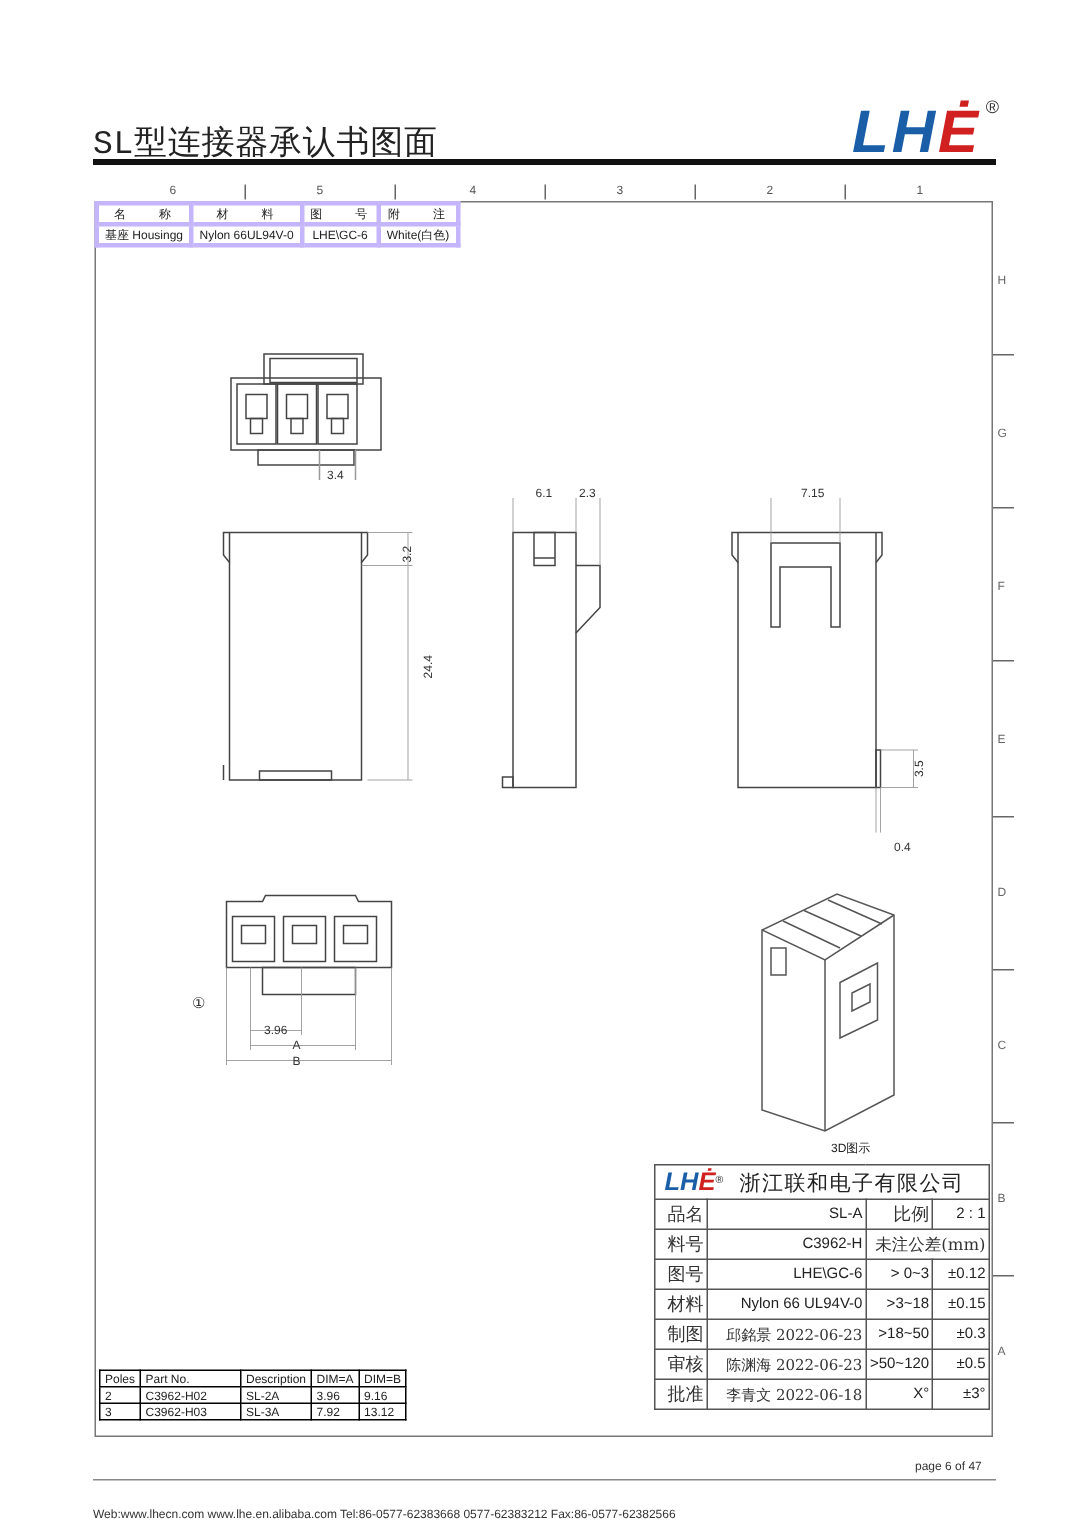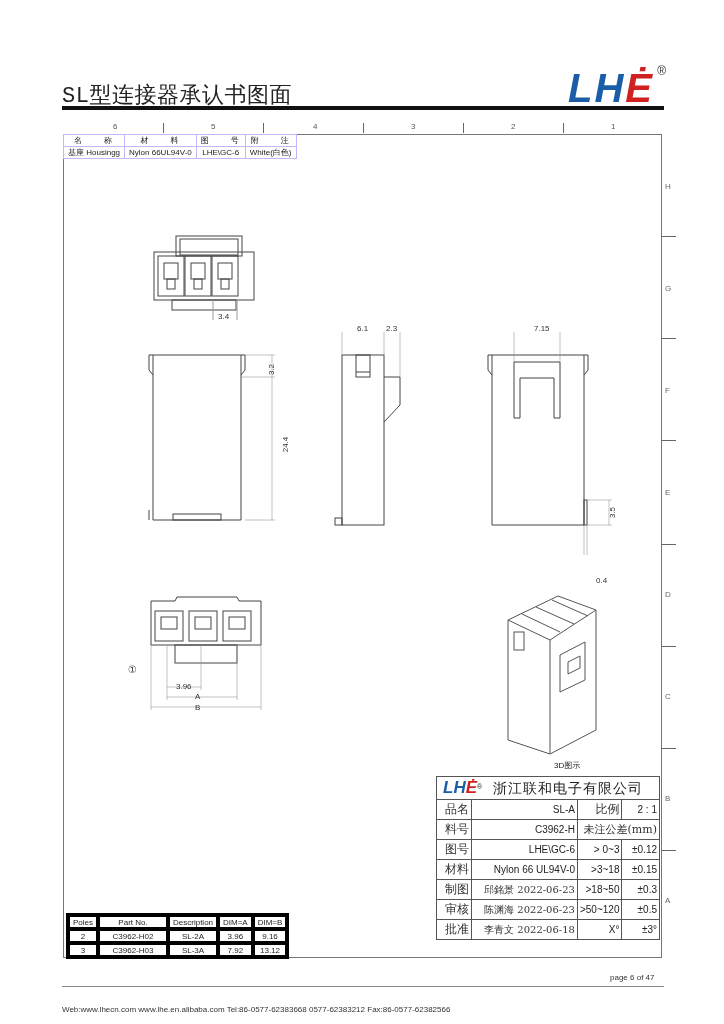--- a/index.html
+++ b/index.html
@@ -15,25 +15,25 @@
   .frame { left:63px; top:134px; width:599px; height:824px; border:1px solid #777; box-sizing:border-box; }
   .ruler-top { left:63px; top:121px; width:599px; height:13px; font-size:8px; color:#555; }
   .ruler-top span { position:absolute; top:1px; }
   .ruler-top .tick { position:absolute; top:2px; width:1px; height:10px; background:#666; }
   .ruler-right { left:662px; top:134px; width:16px; height:824px; font-size:8px; color:#666; }
   .ruler-right span { position:absolute; left:3px; }
   .ruler-right .tick { position:absolute; left:0; width:14px; height:1px; background:#666; }
 
   table { border-collapse:collapse; }
   .parts-table { left:63px; top:134px; font-size:8px; }
-  .parts-table td { border:1px solid #c4b5fd; padding:0 4px; height:11px; text-align:center; white-space:nowrap; }
+  .parts-table td { border:3px solid #c4b5fd; padding:0 4px; height:11px; text-align:center; white-space:nowrap; }
   .parts-table .h td { letter-spacing:2px; font-family:"DejaVu Sans", sans-serif; }
 
   .variants { left:66px; top:913px; font-size:8px; }
-  .variants td { border:4px solid #000000; padding:0 3px; height:10px; text-align:center; white-space:nowrap; }
+  .variants td { border:1px solid #000000; padding:0 3px; height:10px; white-space:nowrap; }
 
   .title-block { left:436px; top:776px; width:224px; font-size:10px; }
   .title-block table { width:100%; }
   .title-block td { border:1px solid #555; height:19px; text-align:right; white-space:nowrap; padding:0 2px; }
   .tb-label { font-family:"DejaVu Serif", serif; font-size:12px; width:30px; color:#333; }
   .tb-sig { font-family:"DejaVu Serif", serif; font-size:10px; color:#333; }
   .company-row td { height:22px; }
   .company-logo { color:#1a5ea8; font-weight:bold; font-style:italic; font-size:17px; }
   .company-logo .idot { color:#d02020; }
   .company-name { font-family:"DejaVu Sans", sans-serif; font-size:14px; letter-spacing:1px; padding-left:8px; }
@@ -176,21 +176,21 @@
     <line x1="30" y1="2" x2="30" y2="32"></line>
       <line x1="76" y1="2" x2="76" y2="32"></line>
     <line x1="103" y1="170" x2="128" y2="170"></line>
       <line x1="103" y1="195" x2="128" y2="195"></line>
     <line x1="125" y1="170" x2="125" y2="195"></line>
     <line x1="100" y1="195" x2="100" y2="225"></line>
       <line x1="103" y1="195" x2="103" y2="225"></line>
   </g>
 </svg>
 <div class="abs dim" style="left:607px;top:508px;transform:rotate(-90deg)">3.5</div>
-<div class="abs dim" style="left:596px;top:576px">0.4</div>
+<div class="abs dim" style="left:596px;top:560px">0.4</div>
 
 <svg style="left:145px;top:595px" width="130" height="120" viewBox="0 0 130 120">
   <g fill="none" stroke="#444" stroke-width="1">
     <path d="M6 6 L30 6 L32 2 L92 2 L94 6 L116 6 L116 50 L6 50 Z"></path>
     <rect x="10" y="16" width="28" height="30"></rect>
       <rect x="44" y="16" width="28" height="30"></rect>
       <rect x="78" y="16" width="28" height="30"></rect>
     <rect x="16" y="22" width="16" height="12"></rect>
       <rect x="50" y="22" width="16" height="12"></rect>
       <rect x="84" y="22" width="16" height="12"></rect>

